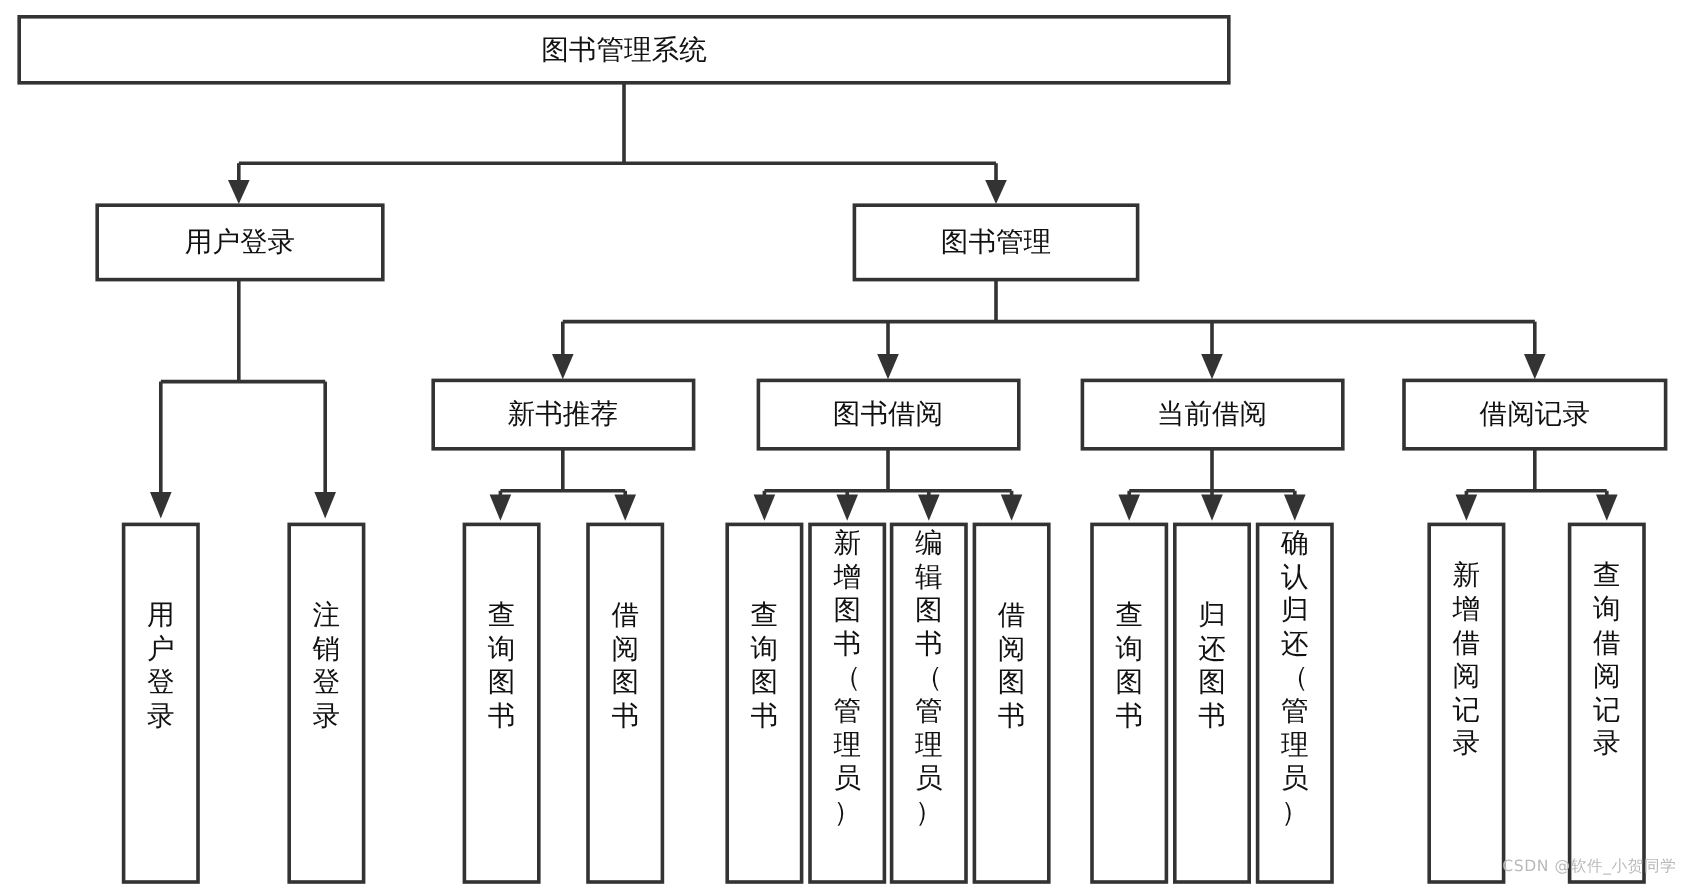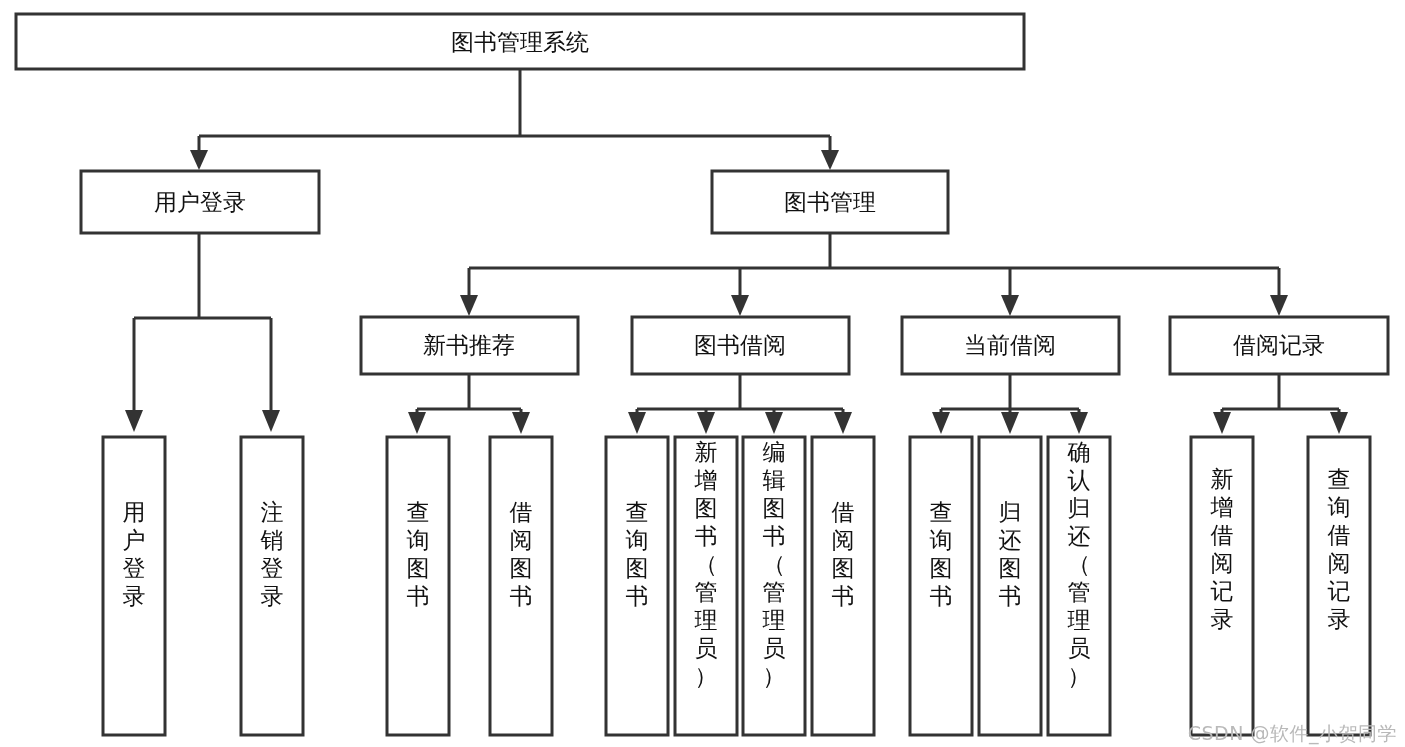--- a/index.html
+++ b/index.html
@@ -50,23 +50,23 @@
   }
   .node-label-vert {
     font-family: "DejaVu Sans", "Liberation Sans", sans-serif;
     fill: #111111;
     font-size: 23px;
     text-anchor: middle;
   }
   .watermark {
     position: absolute;
     right: 8px;
-    bottom: 0;
-    font-family: "DejaVu Sans", "Liberation Sans", sans-serif;
-    font-size: 19px;
+    bottom: 16px;
+    font-family: "DejaVu Sans", "Liberation Sans", sans-serif;
+    font-size: 13px;
     color: #b9b9b9;
     white-space: nowrap;
     letter-spacing: 0.5px;
   }
 </style>
 </head>
 <body>
 
 <div id="diagram-root">
 

